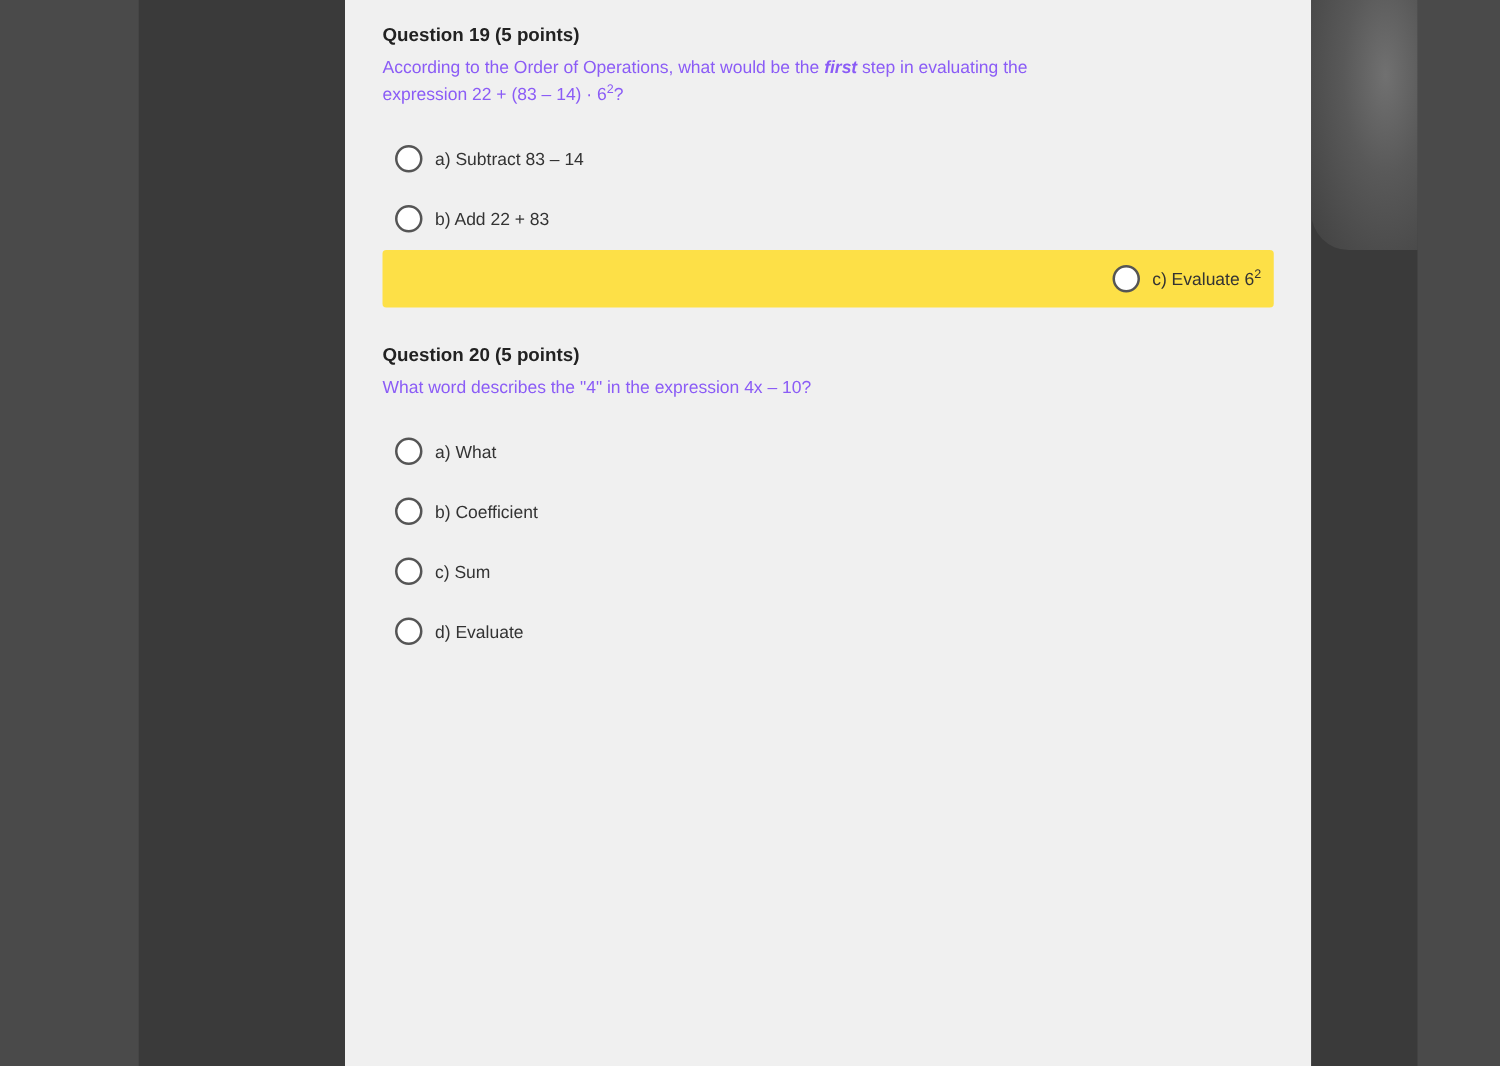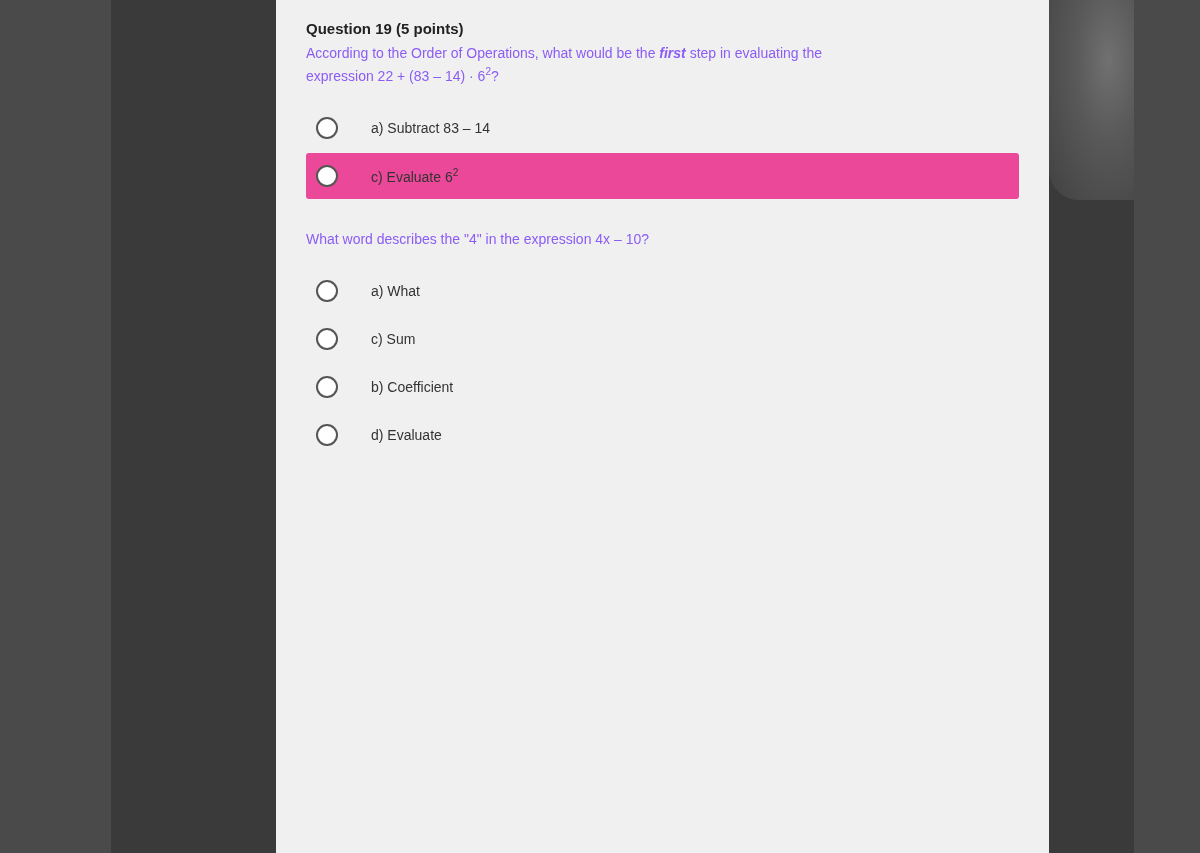--- a/index.html
+++ b/index.html
@@ -80,25 +80,25 @@
       list-style: none;
     }
 
     .option-item {
       display: flex;
       align-items: center;
       padding: 12px 10px;
       margin-bottom: 2px;
       border-radius: 3px;
       cursor: pointer;
-      gap: 23px;
     }
 
     .option-item.highlighted {
-      background-color: #ec4899;
+      background-color: #fde047;
+      justify-content: flex-end;
     }
 
     .option-radio {
       width: 22px;
       height: 22px;
       border-radius: 50%;
       border: 2px solid #555;
       background: white;
       margin-right: 10px;
       flex-shrink: 0;
@@ -129,42 +129,47 @@
       <div class="question-title">Question 19 (5 points)</div>
       <div class="question-text">
         <span>According to the Order of Operations, what would be the </span><em>first</em><span> step in evaluating the<br>expression 22 + (83 – 14) · 6<sup>2</sup>?</span>
       </div>
 
       <ul class="options-list">
         <li class="option-item">
           <div class="option-radio"></div>
           <span class="option-label">a)  Subtract 83 – 14</span>
         </li>
+        <li class="option-item">
+          <div class="option-radio"></div>
+          <span class="option-label">b)  Add 22 + 83</span>
+        </li>
         <li class="option-item highlighted">
           <div class="option-radio"></div>
           <span class="option-label">c)  Evaluate 6<sup>2</sup></span>
         </li>
       </ul>
     </div>
 
     <div class="question-block">
+      <div class="question-title">Question 20 (5 points)</div>
       <div class="question-text">What word describes the "4" in the expression 4x – 10?</div>
 
       <ul class="options-list">
         <li class="option-item">
           <div class="option-radio"></div>
           <span class="option-label">a)  What</span>
         </li>
         <li class="option-item">
           <div class="option-radio"></div>
-          <span class="option-label">c)  Sum</span>
+          <span class="option-label">b)  Coefficient</span>
         </li>
         <li class="option-item">
           <div class="option-radio"></div>
-          <span class="option-label">b)  Coefficient</span>
+          <span class="option-label">c)  Sum</span>
         </li>
         <li class="option-item">
           <div class="option-radio"></div>
           <span class="option-label">d)  Evaluate</span>
         </li>
       </ul>
     </div>
 
   </div>
 

